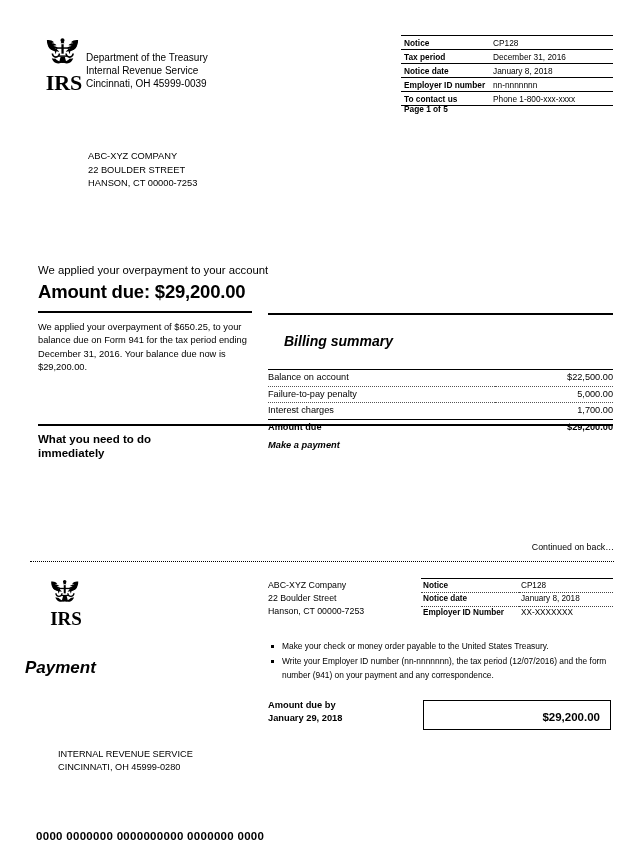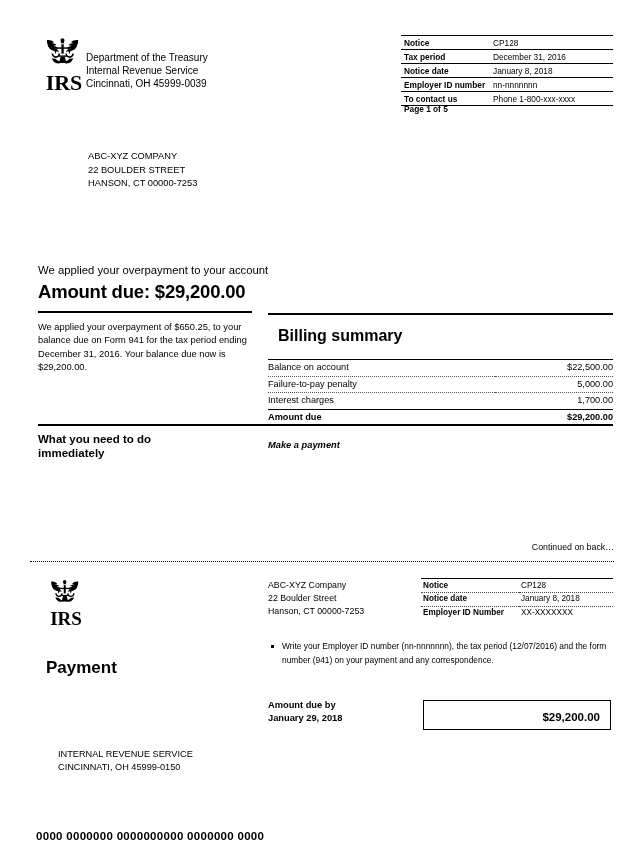--- a/index.html
+++ b/index.html
@@ -130,24 +130,25 @@
   }
 
   
   .billing {
     position: absolute;
     left: 268px;
     top: 313px;
     width: 345px;
   }
   .billing h2 {
-    margin: 10px;
+    margin: 16px;
     padding: 4px 0 4px 0;
-    font-size: 16px;
-    font-weight: bold;
+    font-size: 14px;
+    font-weight: bold;
+    font-style: italic;
   }
   .billing table {
     width: 100%;
     border-collapse: collapse;
     font-size: 9.2px;
   }
   .billing table td {
     padding: 2.2px 0 2.4px 0;
     line-height: 11px;
   }
@@ -245,24 +246,25 @@
     left: 268px;
     top: 639px;
     width: 340px;
     font-size: 8.4px;
   }
   .voucher-bullets li { line-height: 13.4px; padding-left: 12px; }
   .voucher-bullets li::before { top: 5px; width: 2.4px; height: 2.4px; left: 2px; }
 
   .payment-title {
     position: absolute;
-    left: 46px;
+    left: 25px;
     top: 658px;
     font-size: 17px;
     font-weight: bold;
+    font-style: italic;
   }
 
   .due-by {
     position: absolute;
     left: 268px;
     top: 699px;
     font-size: 9.3px;
     font-weight: bold;
     line-height: 13px;
   }
@@ -455,35 +457,36 @@
       </tr>
       <tr class="vt-dot">
         <td class="k">Employer ID Number</td>
         <td class="v">XX-XXXXXXX</td>
       </tr>
     </tbody>
   </table>
 
   <div class="voucher-bullets">
     <ul class="bullets">
+      <li>Make your check or money order payable to the United States Treasury.</li>
       <li>Write your Employer ID number (nn-nnnnnnn), the tax period (12/07/2016) and the form number (941) on your payment and any correspondence.</li>
     </ul>
   </div>
 
   <div class="payment-title">Payment</div>
 
   <div class="due-by">
     <div>Amount due by</div>
     <div>January 29, 2018</div>
   </div>
 
   <div class="amount-box">
     <span>$29,200.00</span>
   </div>
 
   <div class="irs-return-addr">
     <div>INTERNAL REVENUE SERVICE</div>
-    <div>CINCINNATI, OH 45999-0150</div>
+    <div>CINCINNATI, OH 45999-0280</div>
   </div>
 
   <div class="scanline">0000 0000000 0000000000 0000000 0000</div>
 
 </div>
 
 </body></html>

